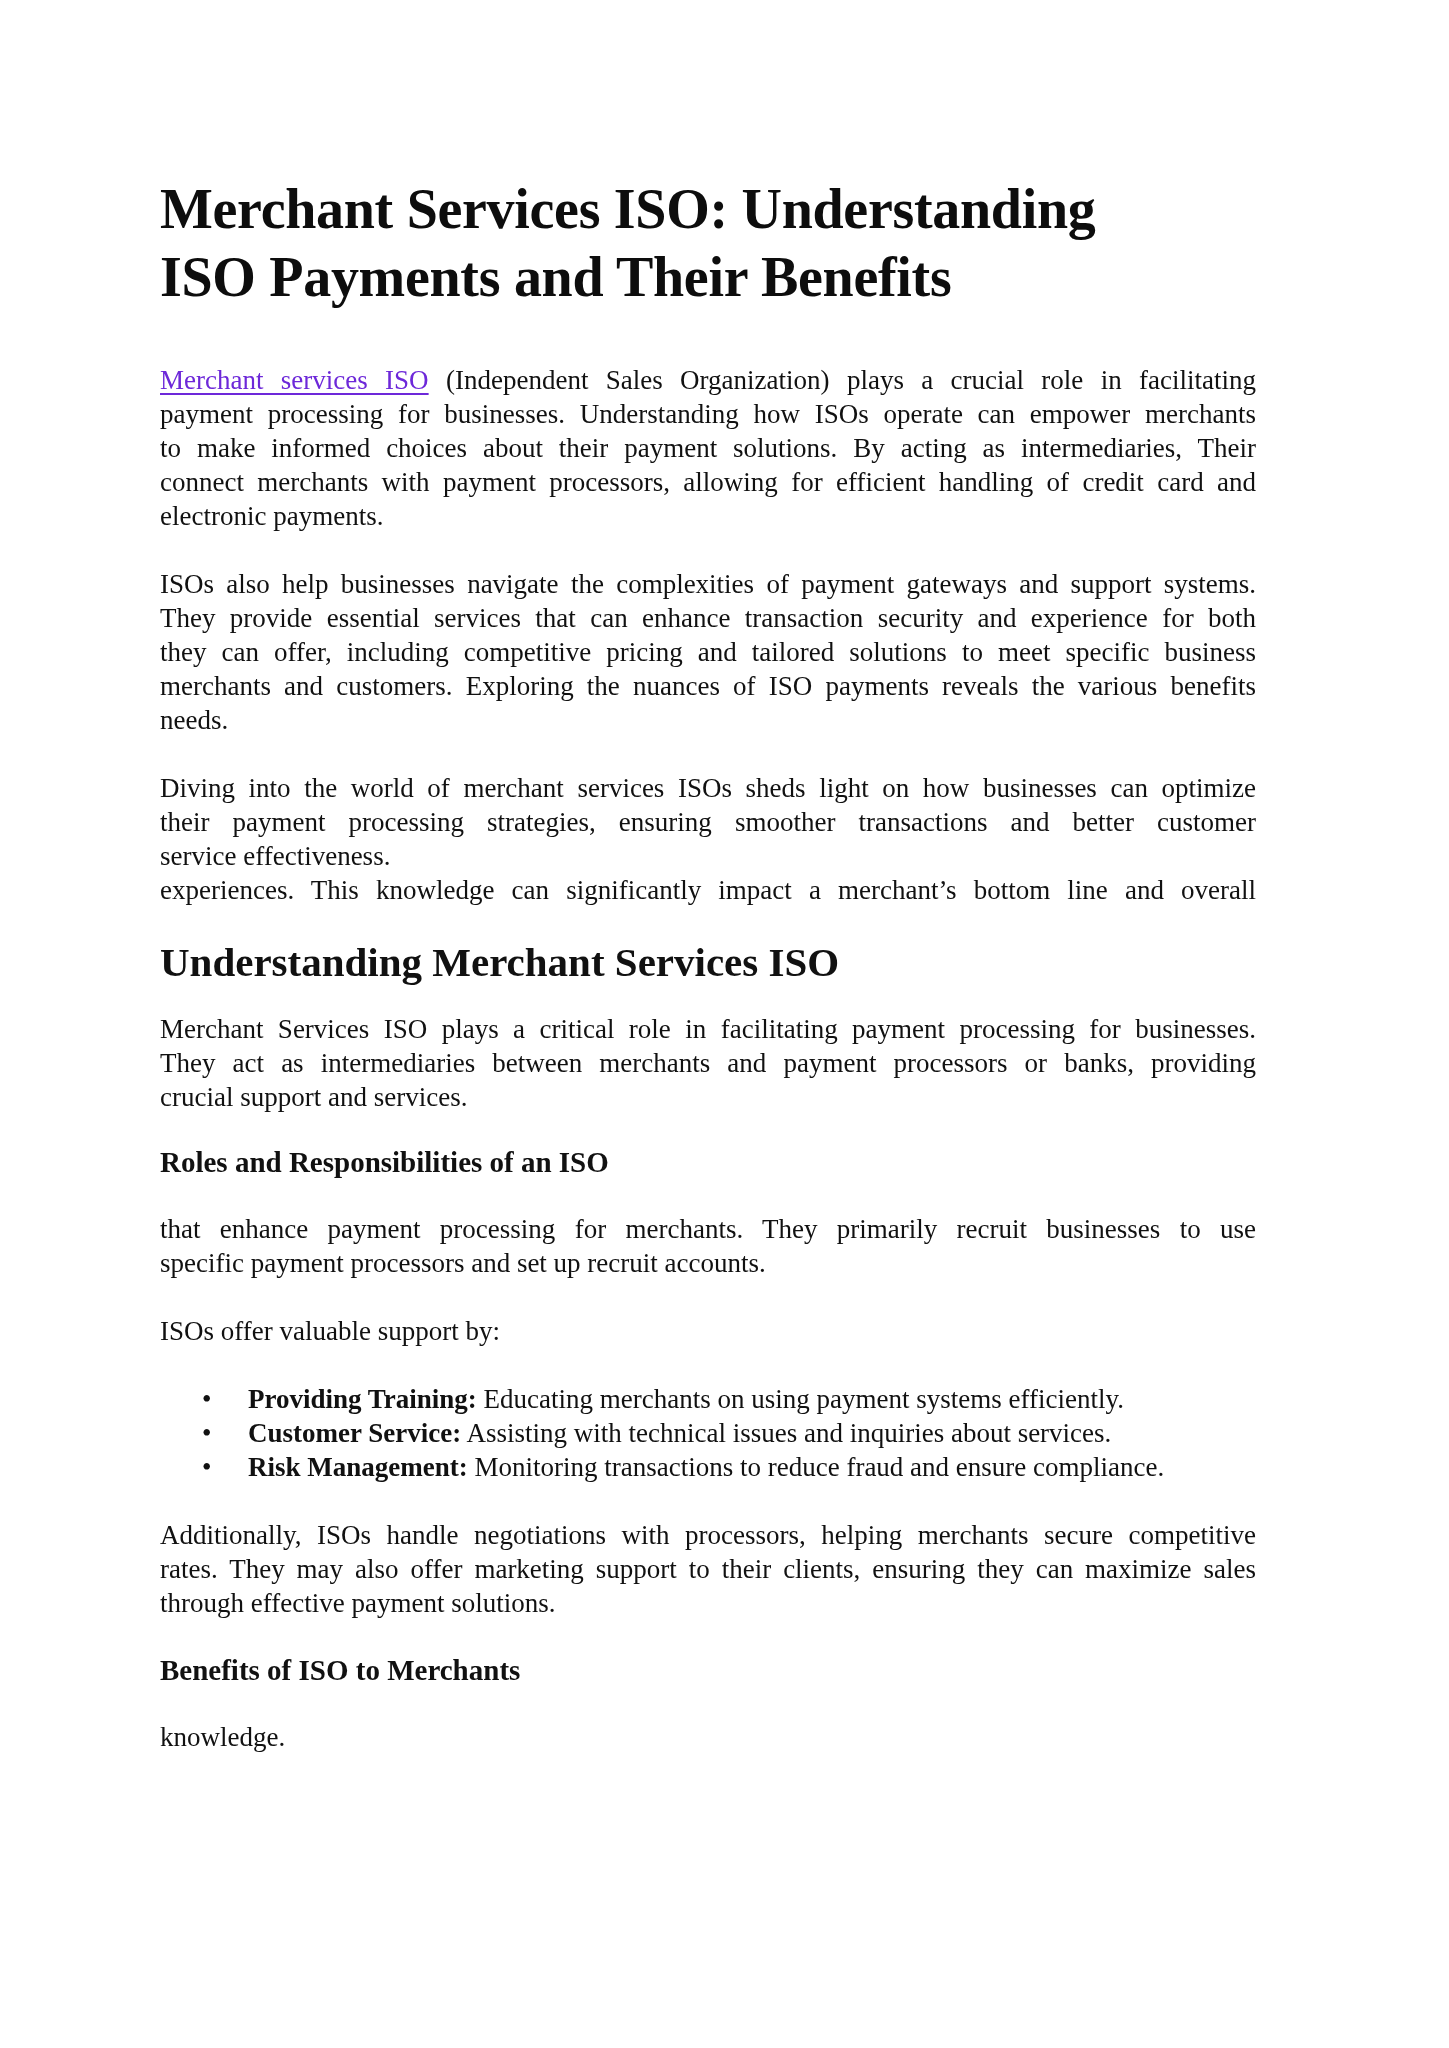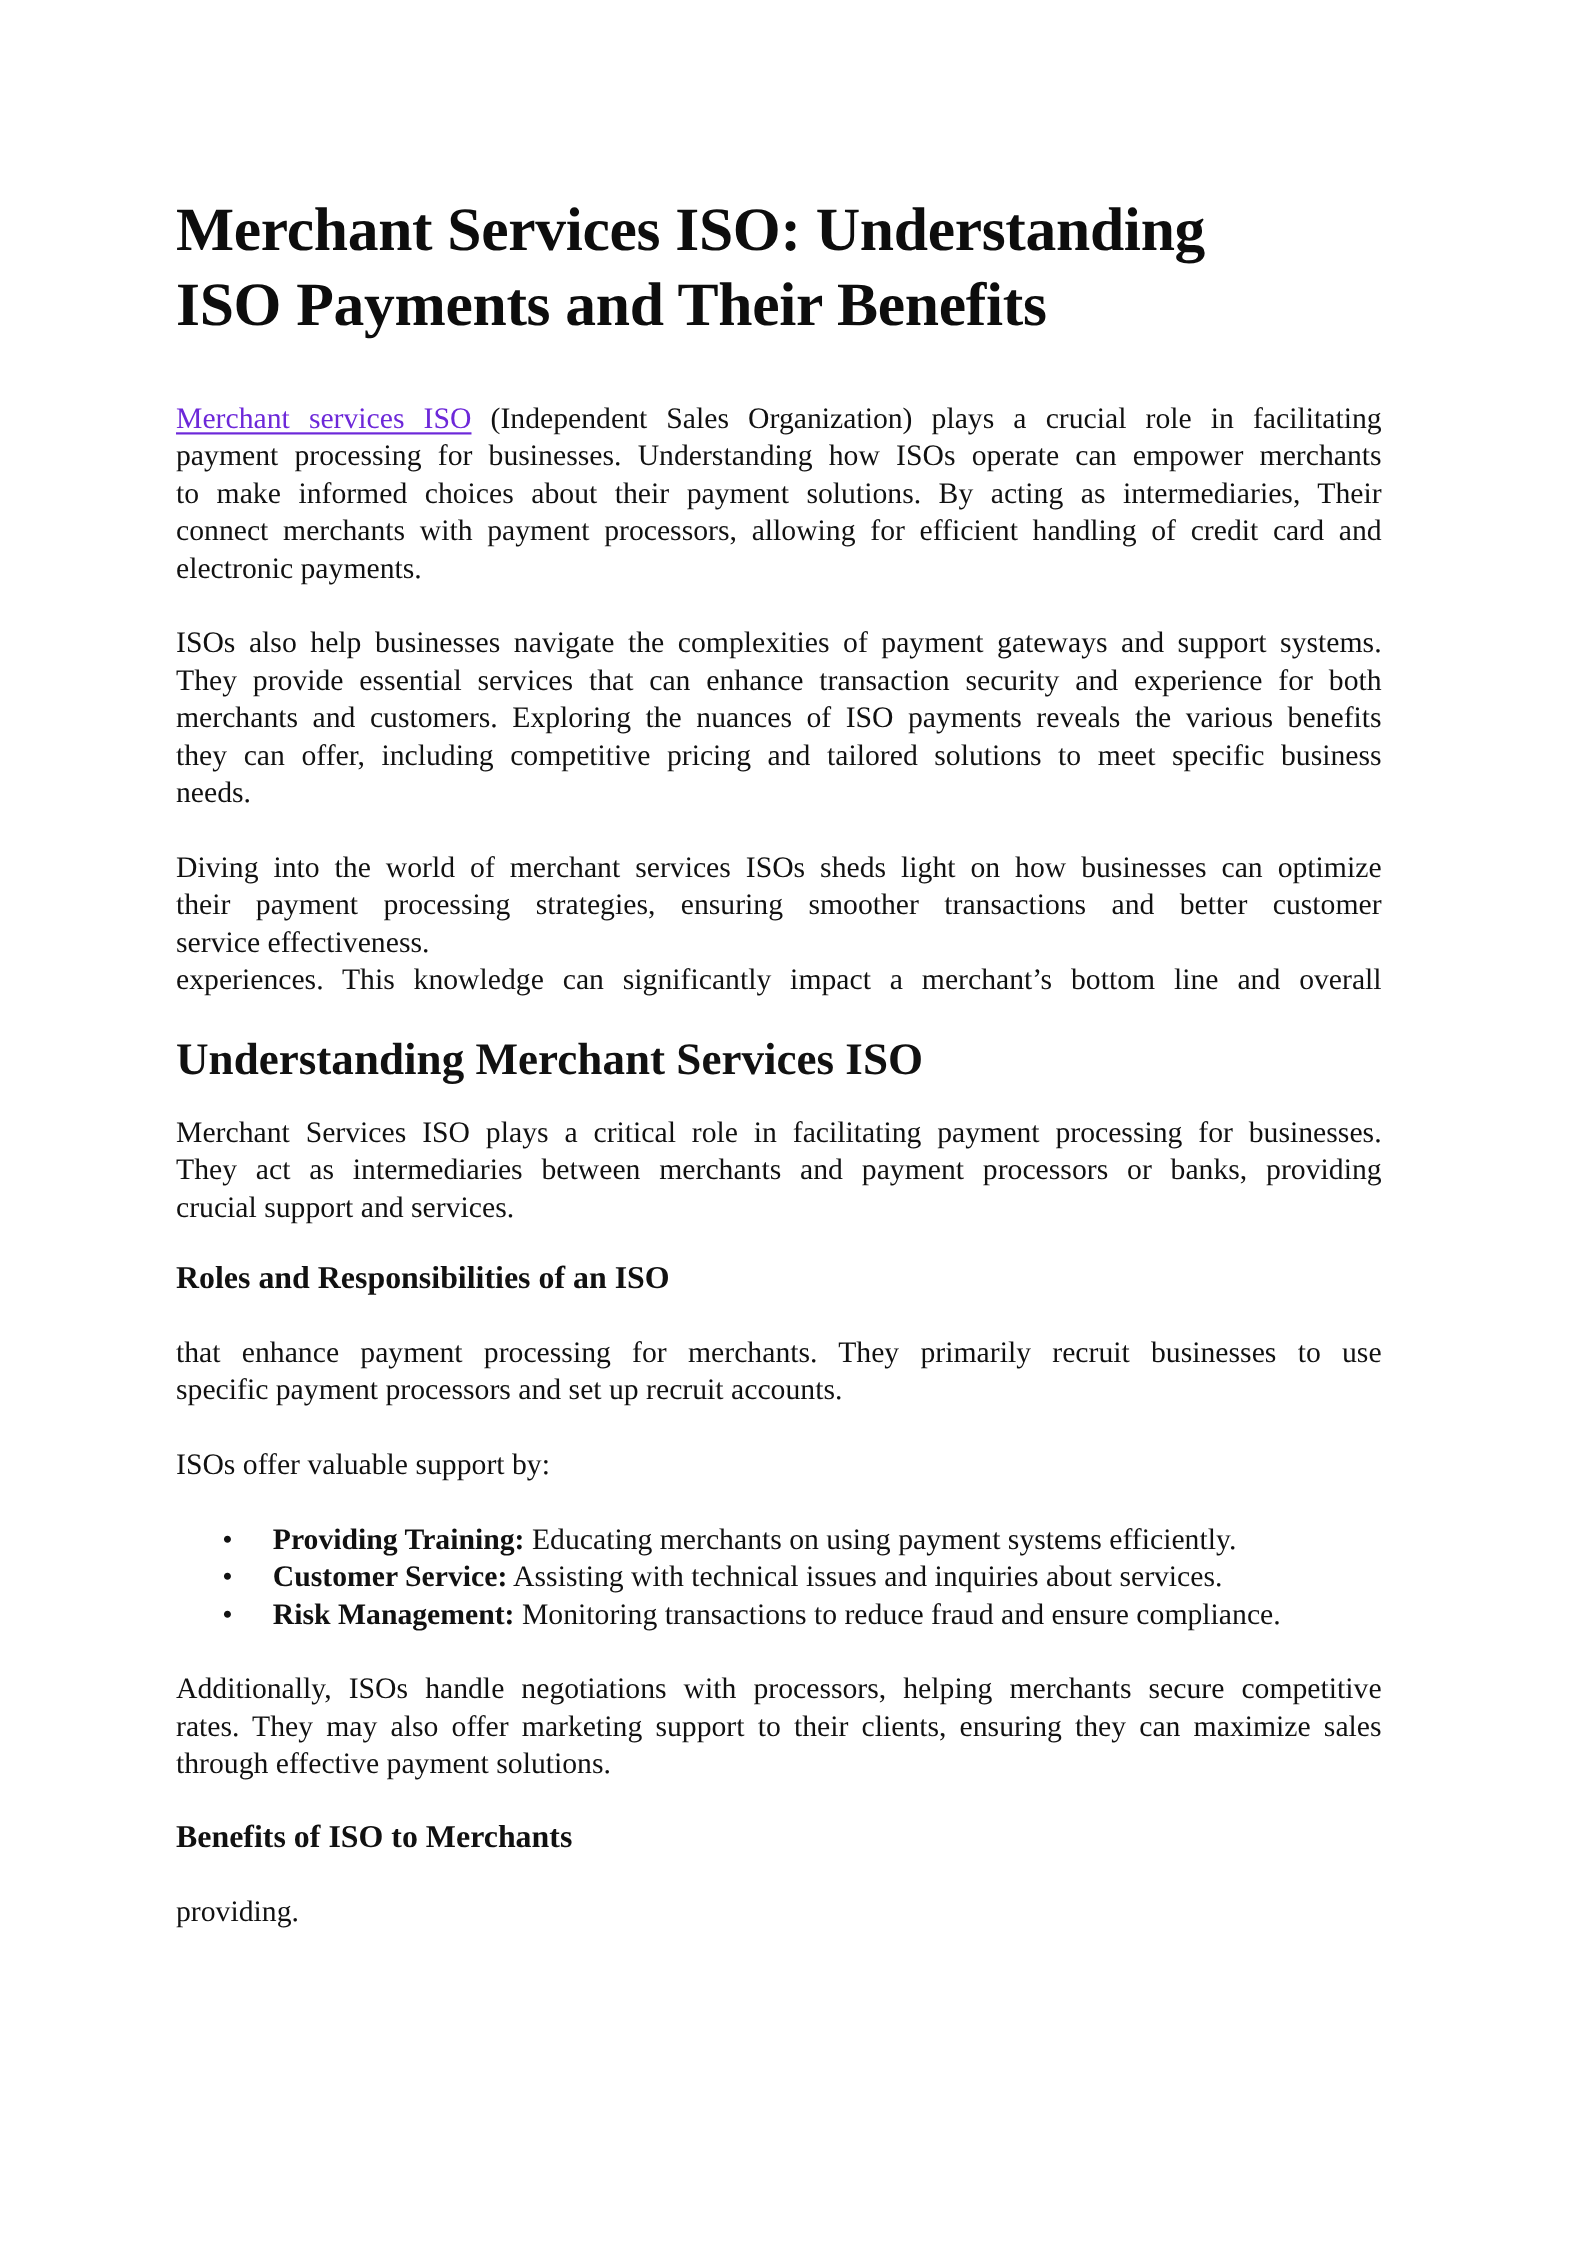--- a/index.html
+++ b/index.html
@@ -44,22 +44,22 @@
     <span class="line">to make informed choices about their payment solutions. By acting as intermediaries, Their</span>
     <span class="line">connect merchants with payment processors, allowing for efficient handling of credit card and</span>
     <span class="line last">electronic payments.</span>
   </p>
 
   <div style="height:34px"></div>
 
   <p class="p">
     <span class="line">ISOs also help businesses navigate the complexities of payment gateways and support systems.</span>
     <span class="line">They provide essential services that can enhance transaction security and experience for both</span>
+    <span class="line">they can offer, including competitive pricing and tailored solutions to meet specific business</span>
     <span class="line">merchants and customers. Exploring the nuances of ISO payments reveals the various benefits</span>
-    <span class="line">they can offer, including competitive pricing and tailored solutions to meet specific business</span>
     <span class="line last">needs.</span>
   </p>
 
   <div style="height:34px"></div>
 
   <p class="p">
     <span class="line">Diving into the world of merchant services ISOs sheds light on how businesses can optimize</span>
     <span class="line">their payment processing strategies, ensuring smoother transactions and better customer</span>
     <span class="line last">service effectiveness.</span>
     <span class="line">experiences. This knowledge can significantly impact a merchant’s bottom line and overall</span>
@@ -119,16 +119,16 @@
     <span class="line last">through effective payment solutions.</span>
   </p>
 
   <div style="height:32px"></div>
 
   <h3 class="h3">Benefits of ISO to Merchants</h3>
 
   <div style="height:32px"></div>
 
   <p class="p">
-    <span class="line last">providing.</span>
+    <span class="line last">knowledge.</span>
   </p>
 
 </div>
 
 </body></html>

